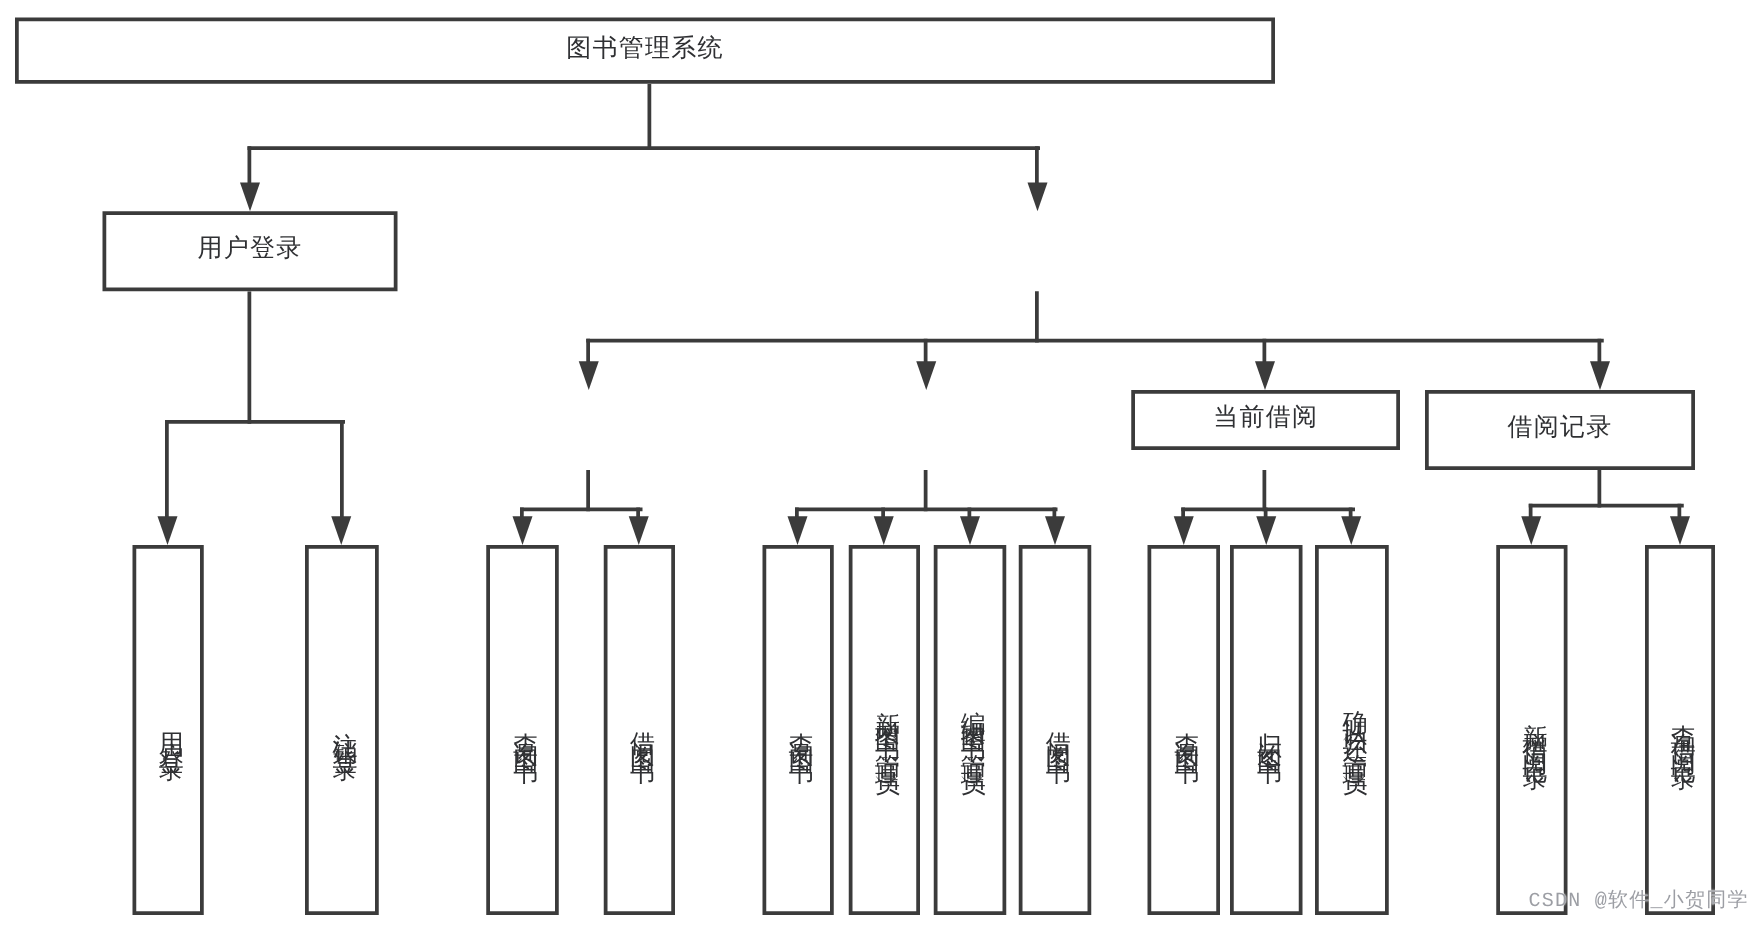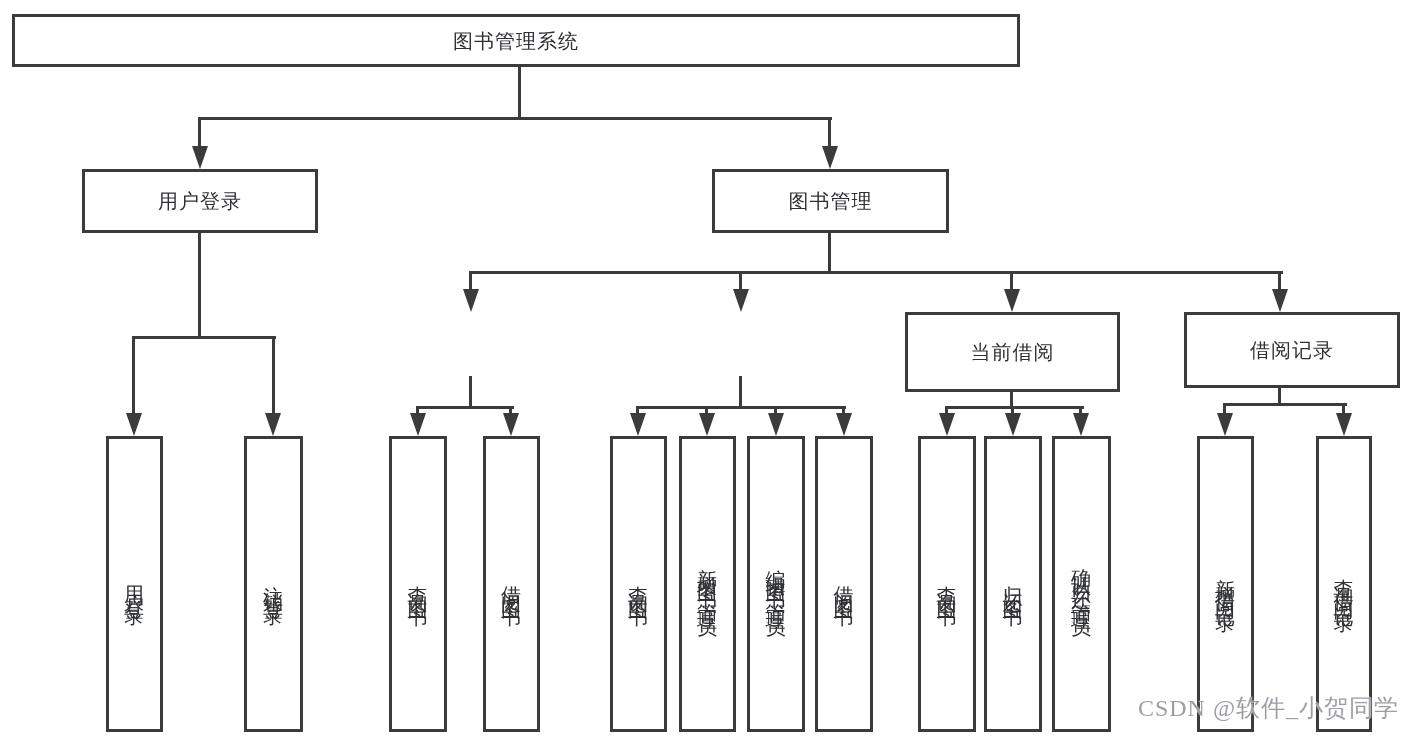--- a/index.html
+++ b/index.html
@@ -1,21 +1,21 @@
 <!DOCTYPE html>
 <html><head>
 <meta charset="utf-8">
 <style>
   html,body{margin:0;padding:0;background:#ffffff;}
   #canvas{
     position:relative;
     width:1405px;height:747px;
     background:#ffffff;
     overflow:hidden;
-    font-family:Liberation Serif, serif;
+    font-family:Liberation Mono, monospace;
   }
   .box{
     position:absolute;
     box-sizing:border-box;
     border:3px solid #3b3b3b;
     background:#ffffff;
     display:flex;
     align-items:center;
     justify-content:center;
     color:#2f3033;
@@ -35,22 +35,22 @@
   .hline{height:3px;}
   .arrow{
     position:absolute;
     width:0;height:0;
     border-left:8px solid transparent;
     border-right:8px solid transparent;
     border-top:23px solid #3b3b3b;
   }
   .watermark{
     position:absolute;
-    top:692px;right:6px;
-    font-size:24px;
+    top:710px;right:6px;
+    font-size:16px;
     color:rgba(148,150,156,0.92);
     text-shadow:0 0 2px #ffffff,0 0 1px #ffffff;
     white-space:nowrap;
     letter-spacing:1px;
   }
 </style>
 </head>
 <body>
 
 <div id="canvas">
@@ -114,28 +114,25 @@
   <div class="vline" style="left:1342px;top:403px;height:13px"></div>
   <div class="arrow" style="left:1336px;top:413px"></div>
 
   <div class="box h" style="left:12px;top:14px;width:1008px;height:53px">
     <span>图书管理系统</span>
   </div>
 
   <div class="box h" style="left:82px;top:169px;width:236px;height:64px">
     <span>用户登录</span>
   </div>
-  <div class="box h" style="left:712px;top:169px;width:237px;height:64px">
-    <span>图书管理</span>
-  </div>
 
-  <div class="box h" style="left:905px;top:312px;width:215px;height:80px">
+  <div class="box h" style="left:905px;top:312px;width:215px;height:48px">
     <span>当前借阅</span>
   </div>
-  <div class="box h" style="left:1184px;top:312px;width:216px;height:76px">
+  <div class="box h" style="left:1140px;top:312px;width:216px;height:64px">
     <span>借阅记录</span>
   </div>
 
   <div class="box v" style="left:106px;top:436px;width:57px;height:296px">
     <span>用户登录</span>
   </div>
   <div class="box v" style="left:244px;top:436px;width:59px;height:296px">
     <span>注销登录</span>
   </div>
 

